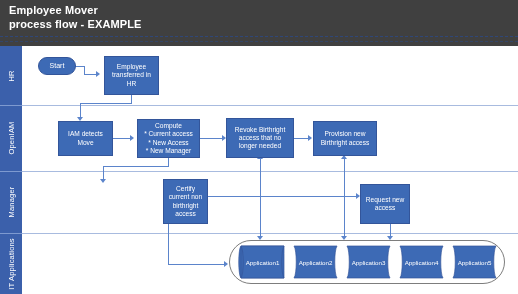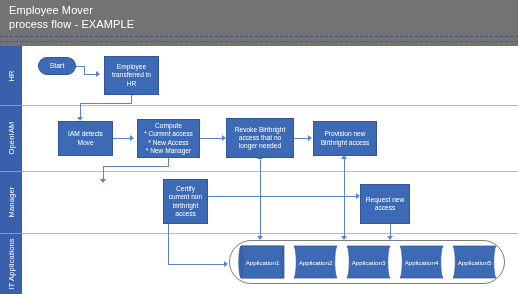--- a/index.html
+++ b/index.html
@@ -7,21 +7,22 @@
     width:518px;height:294px;
     font-family:"Liberation Sans","DejaVu Sans",sans-serif;
     overflow:hidden;
     -webkit-font-smoothing:antialiased;
   }
   #page{position:relative;width:518px;height:294px;background:#ffffff;overflow:hidden;}
 
   
   #header{
     position:absolute;left:0;top:0;width:518px;height:52px;
-    background:#737373;
+    background:#404040;
+    font-weight:bold;
   }
   #header-title{
     position:absolute;left:9px;top:4px;
     color:#ffffff;font-size:11px;line-height:13.5px;
     white-space:pre;letter-spacing:0.1px;
   }
   #header-rule{
     position:absolute;left:0;top:36px;width:518px;height:0;
     border-top:1px dashed #2a4a8c;opacity:.75;
   }

